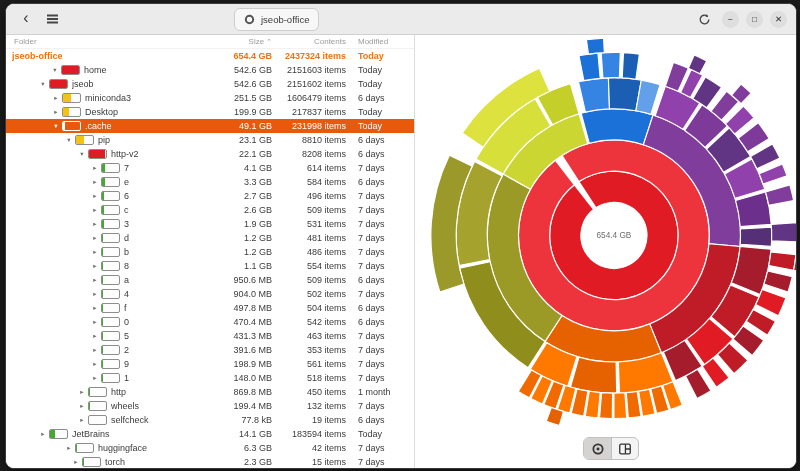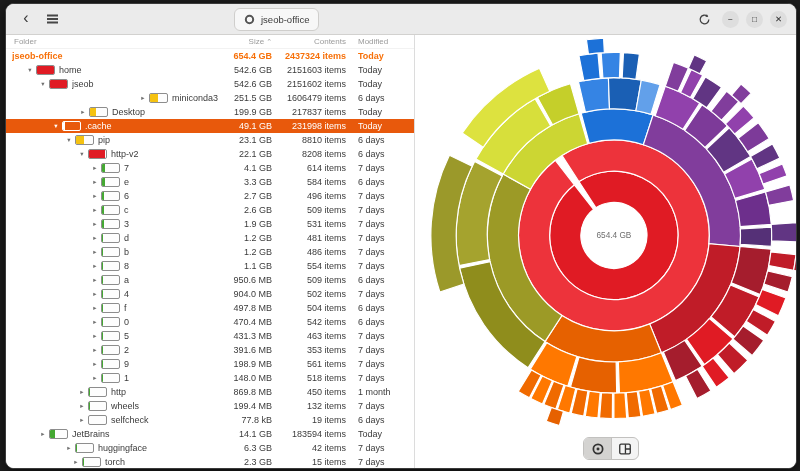--- a/index.html
+++ b/index.html
@@ -110,21 +110,21 @@
       <div class="rows">
           <div class="row root">
             <div class="c-name" style="padding-left: 6px;">
               <span class="nm">jseob-office</span>
             </div>
             <div class="c-size">654.4 GB</div>
             <div class="c-cont">2437324 items</div>
             <div class="c-mod">Today</div>
           </div>
           <div class="row">
-            <div class="c-name" style="padding-left: 19px;">
+            <div class="c-name" style="padding-left: 8px; margin-left: 36px;">
               <span class="expander">▾</span>
               <span class="bar">
                 <i style="width: 100%; background: rgb(224, 27, 36);"></i>
               </span>
               <span class="nm">home</span>
             </div>
             <div class="c-size">542.6 GB</div>
             <div class="c-cont">2151603 items</div>
             <div class="c-mod">Today</div>
           </div>
@@ -134,33 +134,33 @@
               <span class="bar">
                 <i style="width: 100%; background: rgb(224, 27, 36);"></i>
               </span>
               <span class="nm">jseob</span>
             </div>
             <div class="c-size">542.6 GB</div>
             <div class="c-cont">2151602 items</div>
             <div class="c-mod">Today</div>
           </div>
           <div class="row">
-            <div class="c-name" style="padding-left: 45px; justify-content: flex-end;">
+            <div class="c-name" style="padding-left: 45px;">
               <span class="expander">▸</span>
               <span class="bar">
                 <i style="width: 46%; background: rgb(245, 194, 17);"></i>
               </span>
               <span class="nm">miniconda3</span>
             </div>
             <div class="c-size">251.5 GB</div>
             <div class="c-cont">1606479 items</div>
             <div class="c-mod">6 days</div>
           </div>
           <div class="row">
-            <div class="c-name" style="padding-left: 72px;">
+            <div class="c-name" style="padding-left: 45px;">
               <span class="expander">▸</span>
               <span class="bar">
                 <i style="width: 37%; background: rgb(245, 194, 17);"></i>
               </span>
               <span class="nm">Desktop</span>
             </div>
             <div class="c-size">199.9 GB</div>
             <div class="c-cont">217837 items</div>
             <div class="c-mod">Today</div>
           </div>

